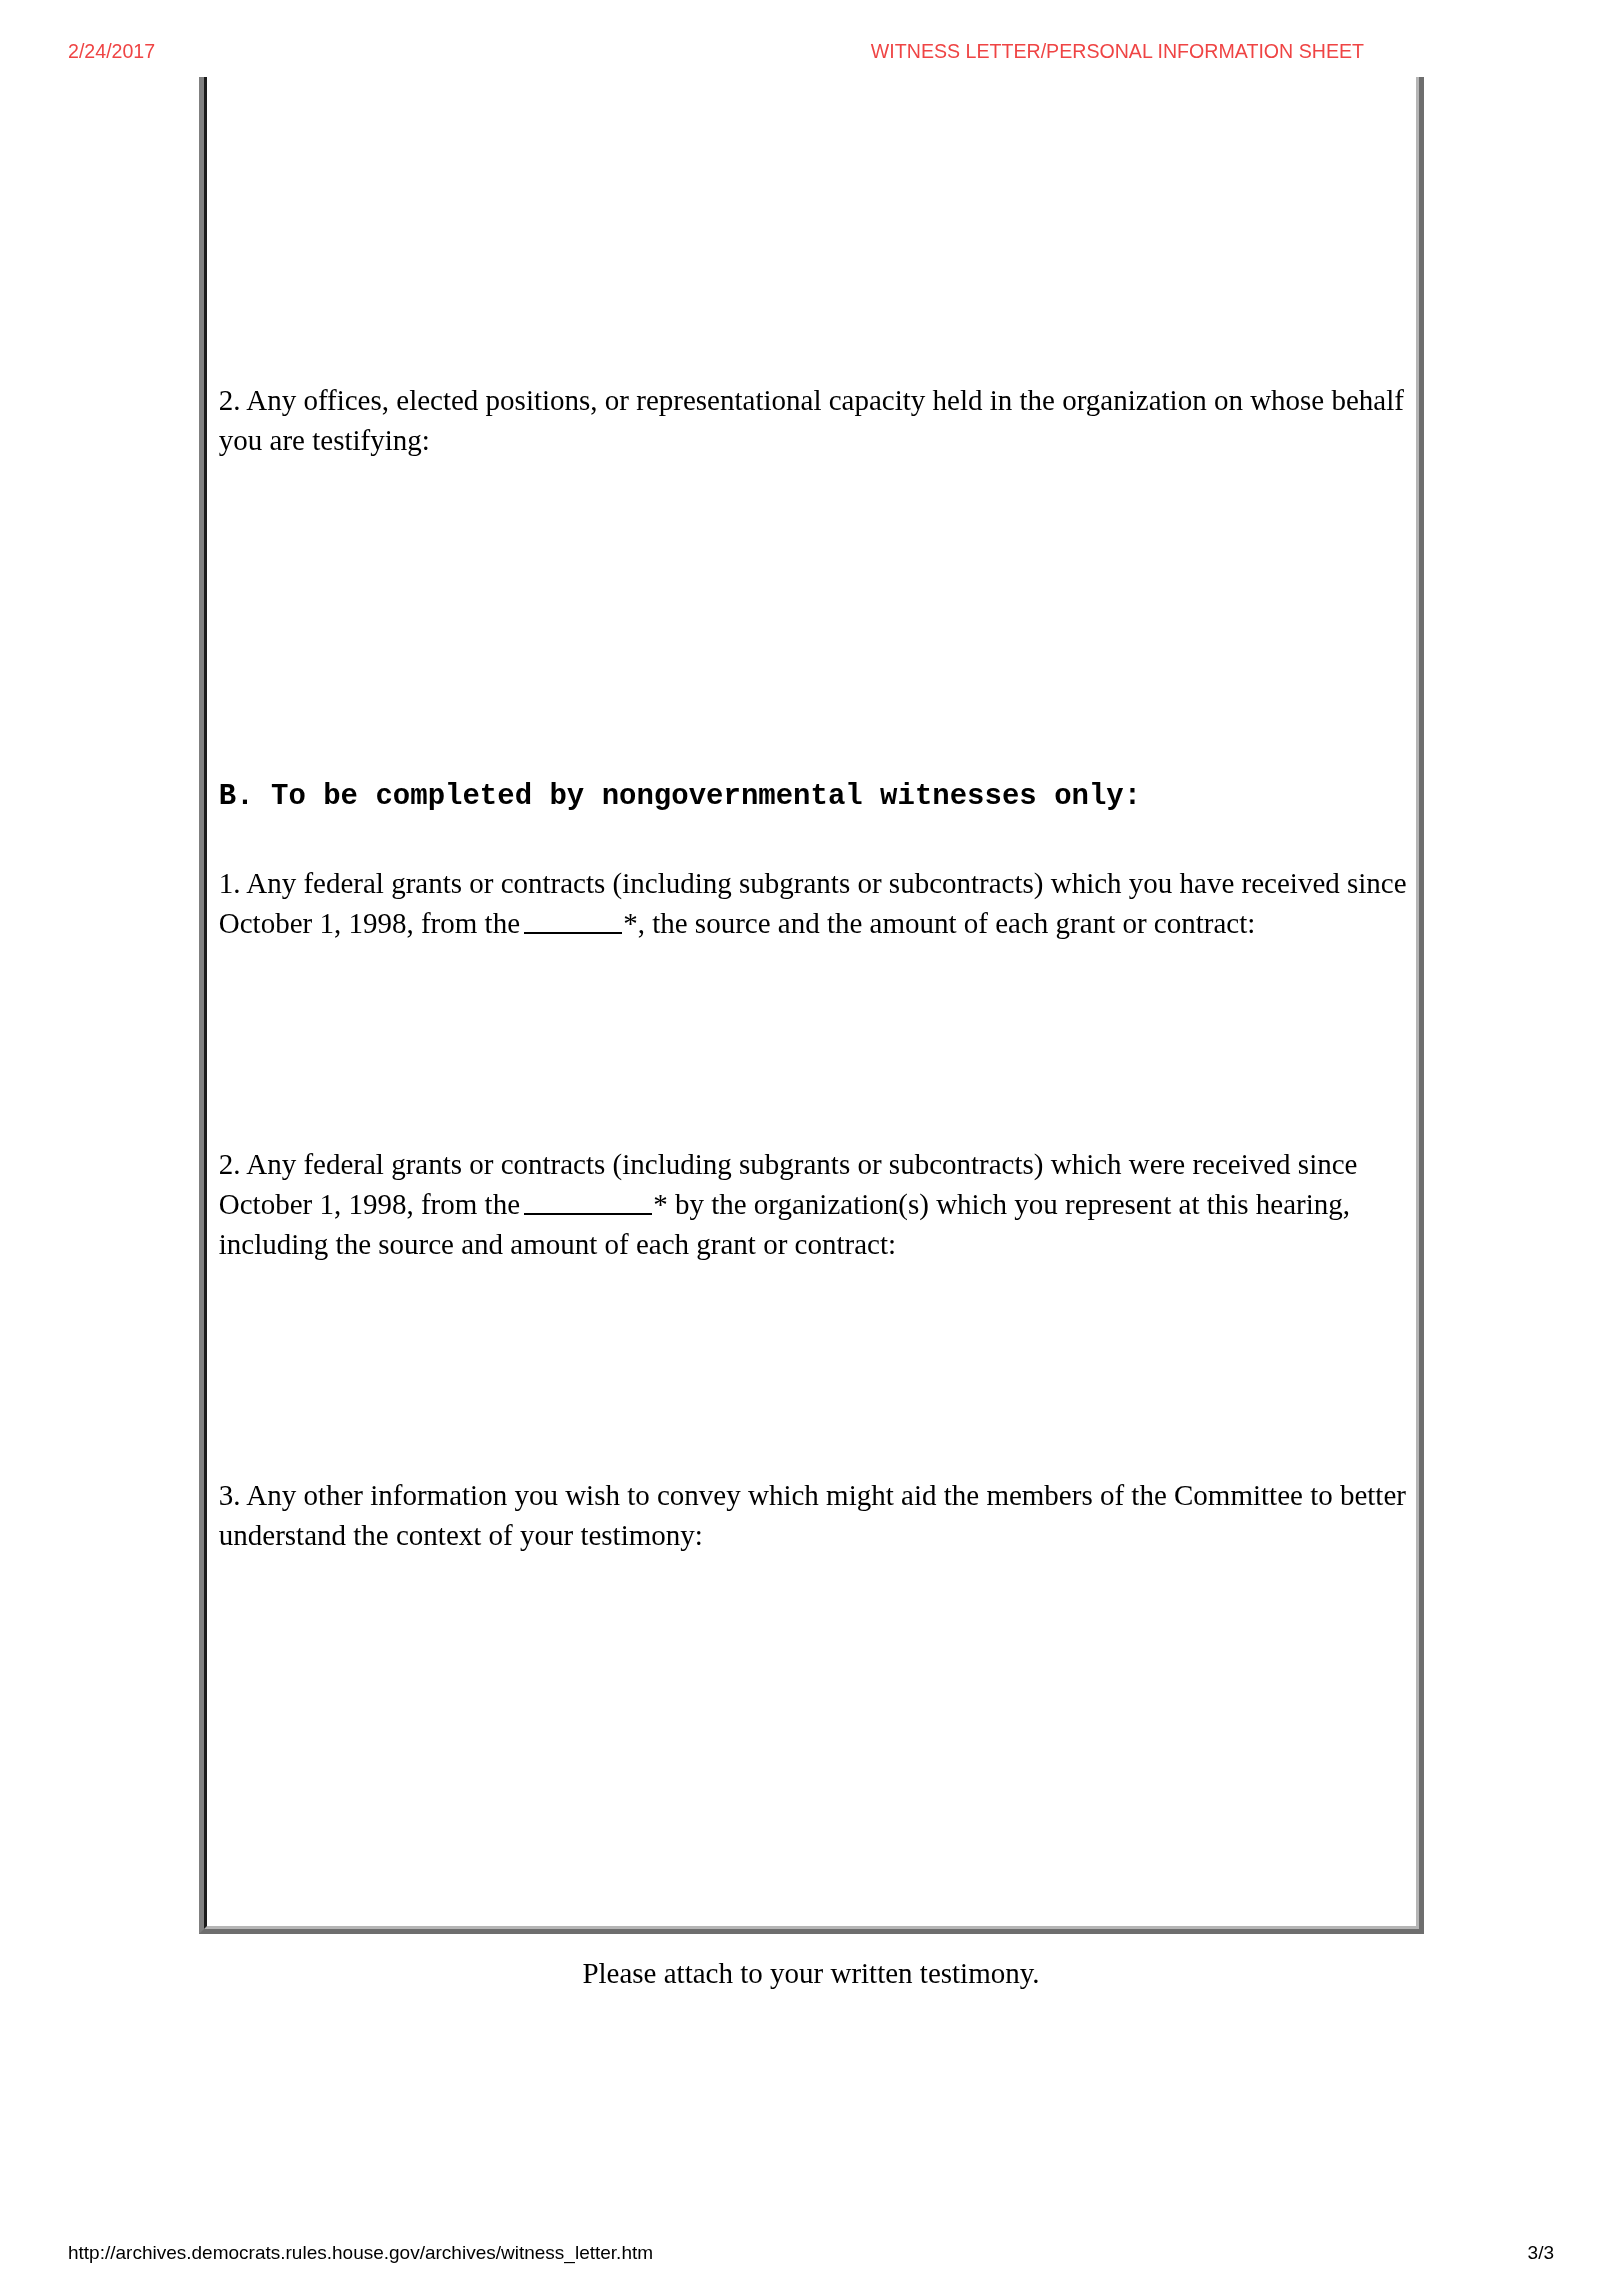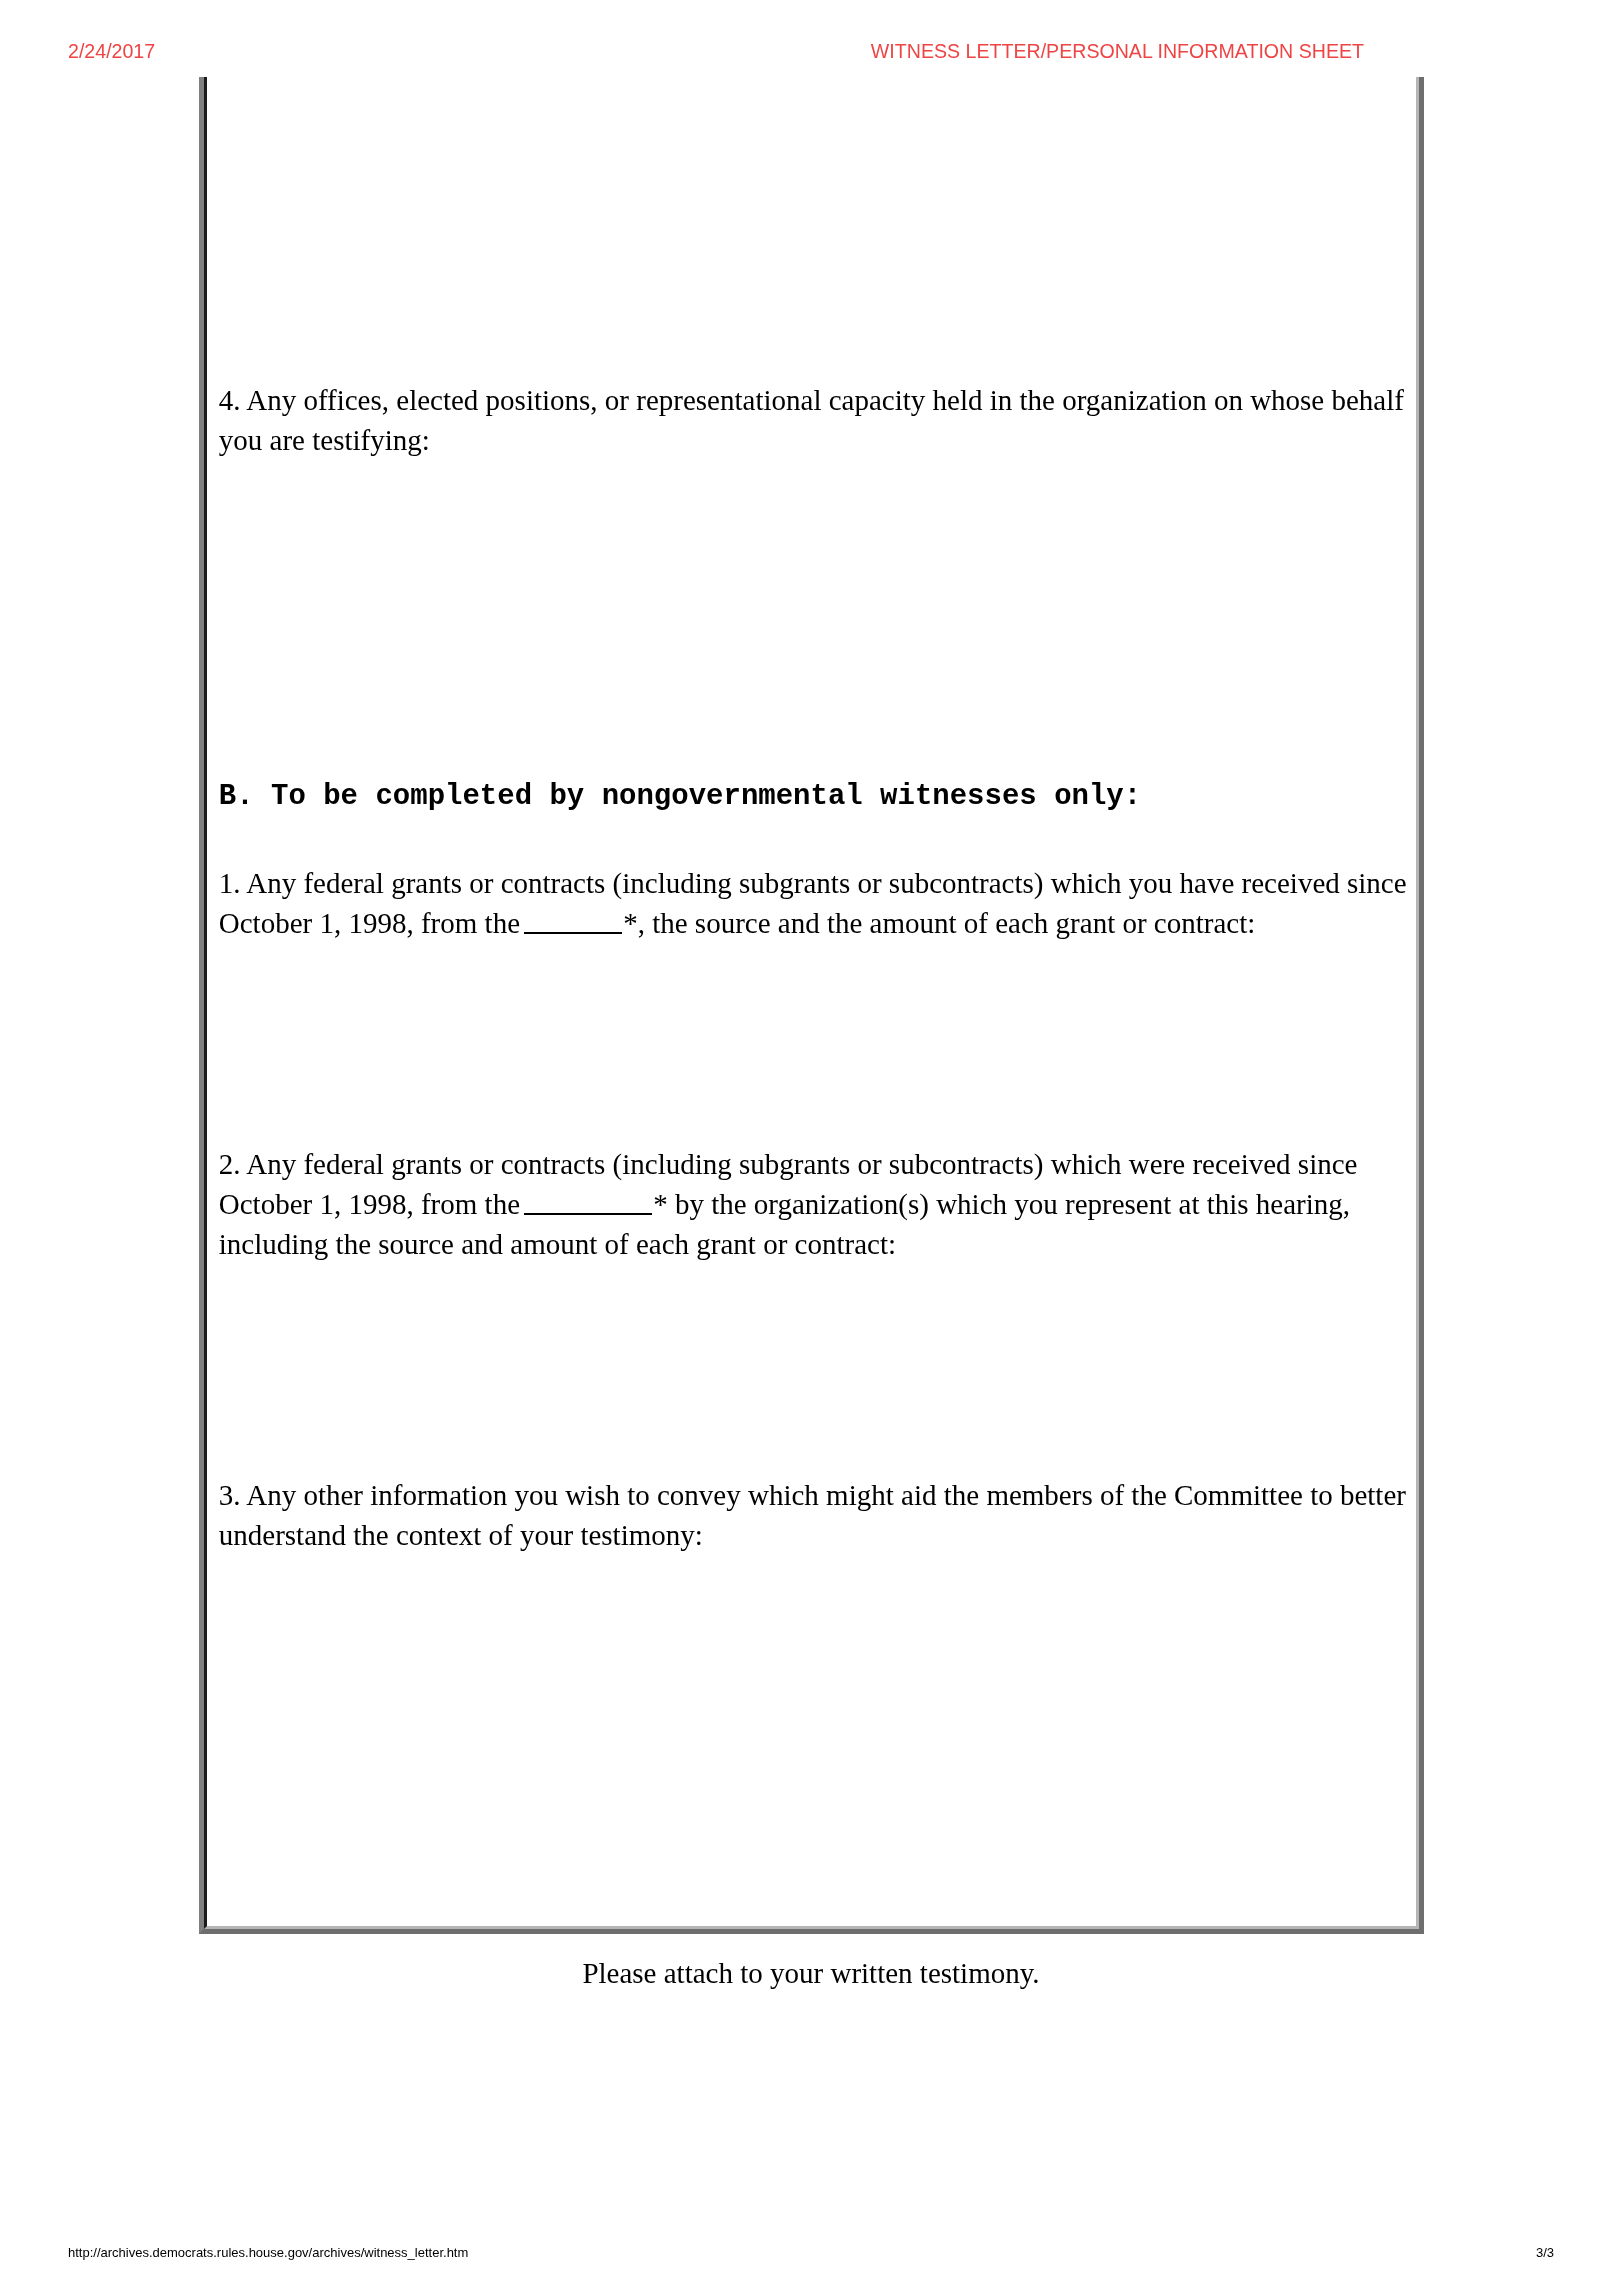--- a/index.html
+++ b/index.html
@@ -44,21 +44,21 @@
   }
 
   
   .print-footer {
     position: absolute;
     top: 2238px;
     left: 0;
     width: 1622px;
     height: 29px;
     font-family: "Liberation Sans", sans-serif;
-    font-size: 13px;
+    font-size: 19px;
     color: #000;
     line-height: 29px;
   }
   .print-footer .ftr-url {
     position: absolute;
     left: 68px;
     top: 0;
     white-space: nowrap;
   }
   .print-footer .ftr-page {
@@ -162,21 +162,21 @@
   <span class="hdr-date">2/24/2017</span>
   <span class="hdr-title">WITNESS LETTER/PERSONAL INFORMATION SHEET</span>
 </div>
 
 <div class="form-box">
   <div class="form-box-inner">
     <div class="form-content">
 
       <div class="pos answer-space" style="top:134px; height:134px;"></div>
 
-      <div class="pos q" style="top:303px;">4. Any offices, elected positions, or representational capacity held in the organization on whose behalf you are testifying:</div>
+      <div class="pos q" style="top:303px;">2. Any offices, elected positions, or representational capacity held in the organization on whose behalf you are testifying:</div>
       <div class="pos answer-space" style="top:382px; height:180px;"></div>
 
       <div class="pos q bold" style="top:700px;">B. To be completed by nongovernmental witnesses only:</div>
 
       <div class="pos q" style="top:786px;"><span>1. Any federal grants or contracts (including subgrants or subcontracts) which you have received since October 1, 1998, from the</span><span class="blank short"></span><span>*, the source and the amount of each grant or contract:</span></div>
       <div class="pos answer-space" style="top:895px; height:134px;"></div>
 
       <div class="pos q" style="top:1067px;"><span>2. Any federal grants or contracts (including subgrants or subcontracts) which were received since October 1, 1998, from the</span><span class="blank long"></span><span>* by the organization(s) which you represent at this hearing, including the source and amount of each grant or contract:</span></div>
       <div class="pos answer-space" style="top:1228px; height:134px;"></div>
 

